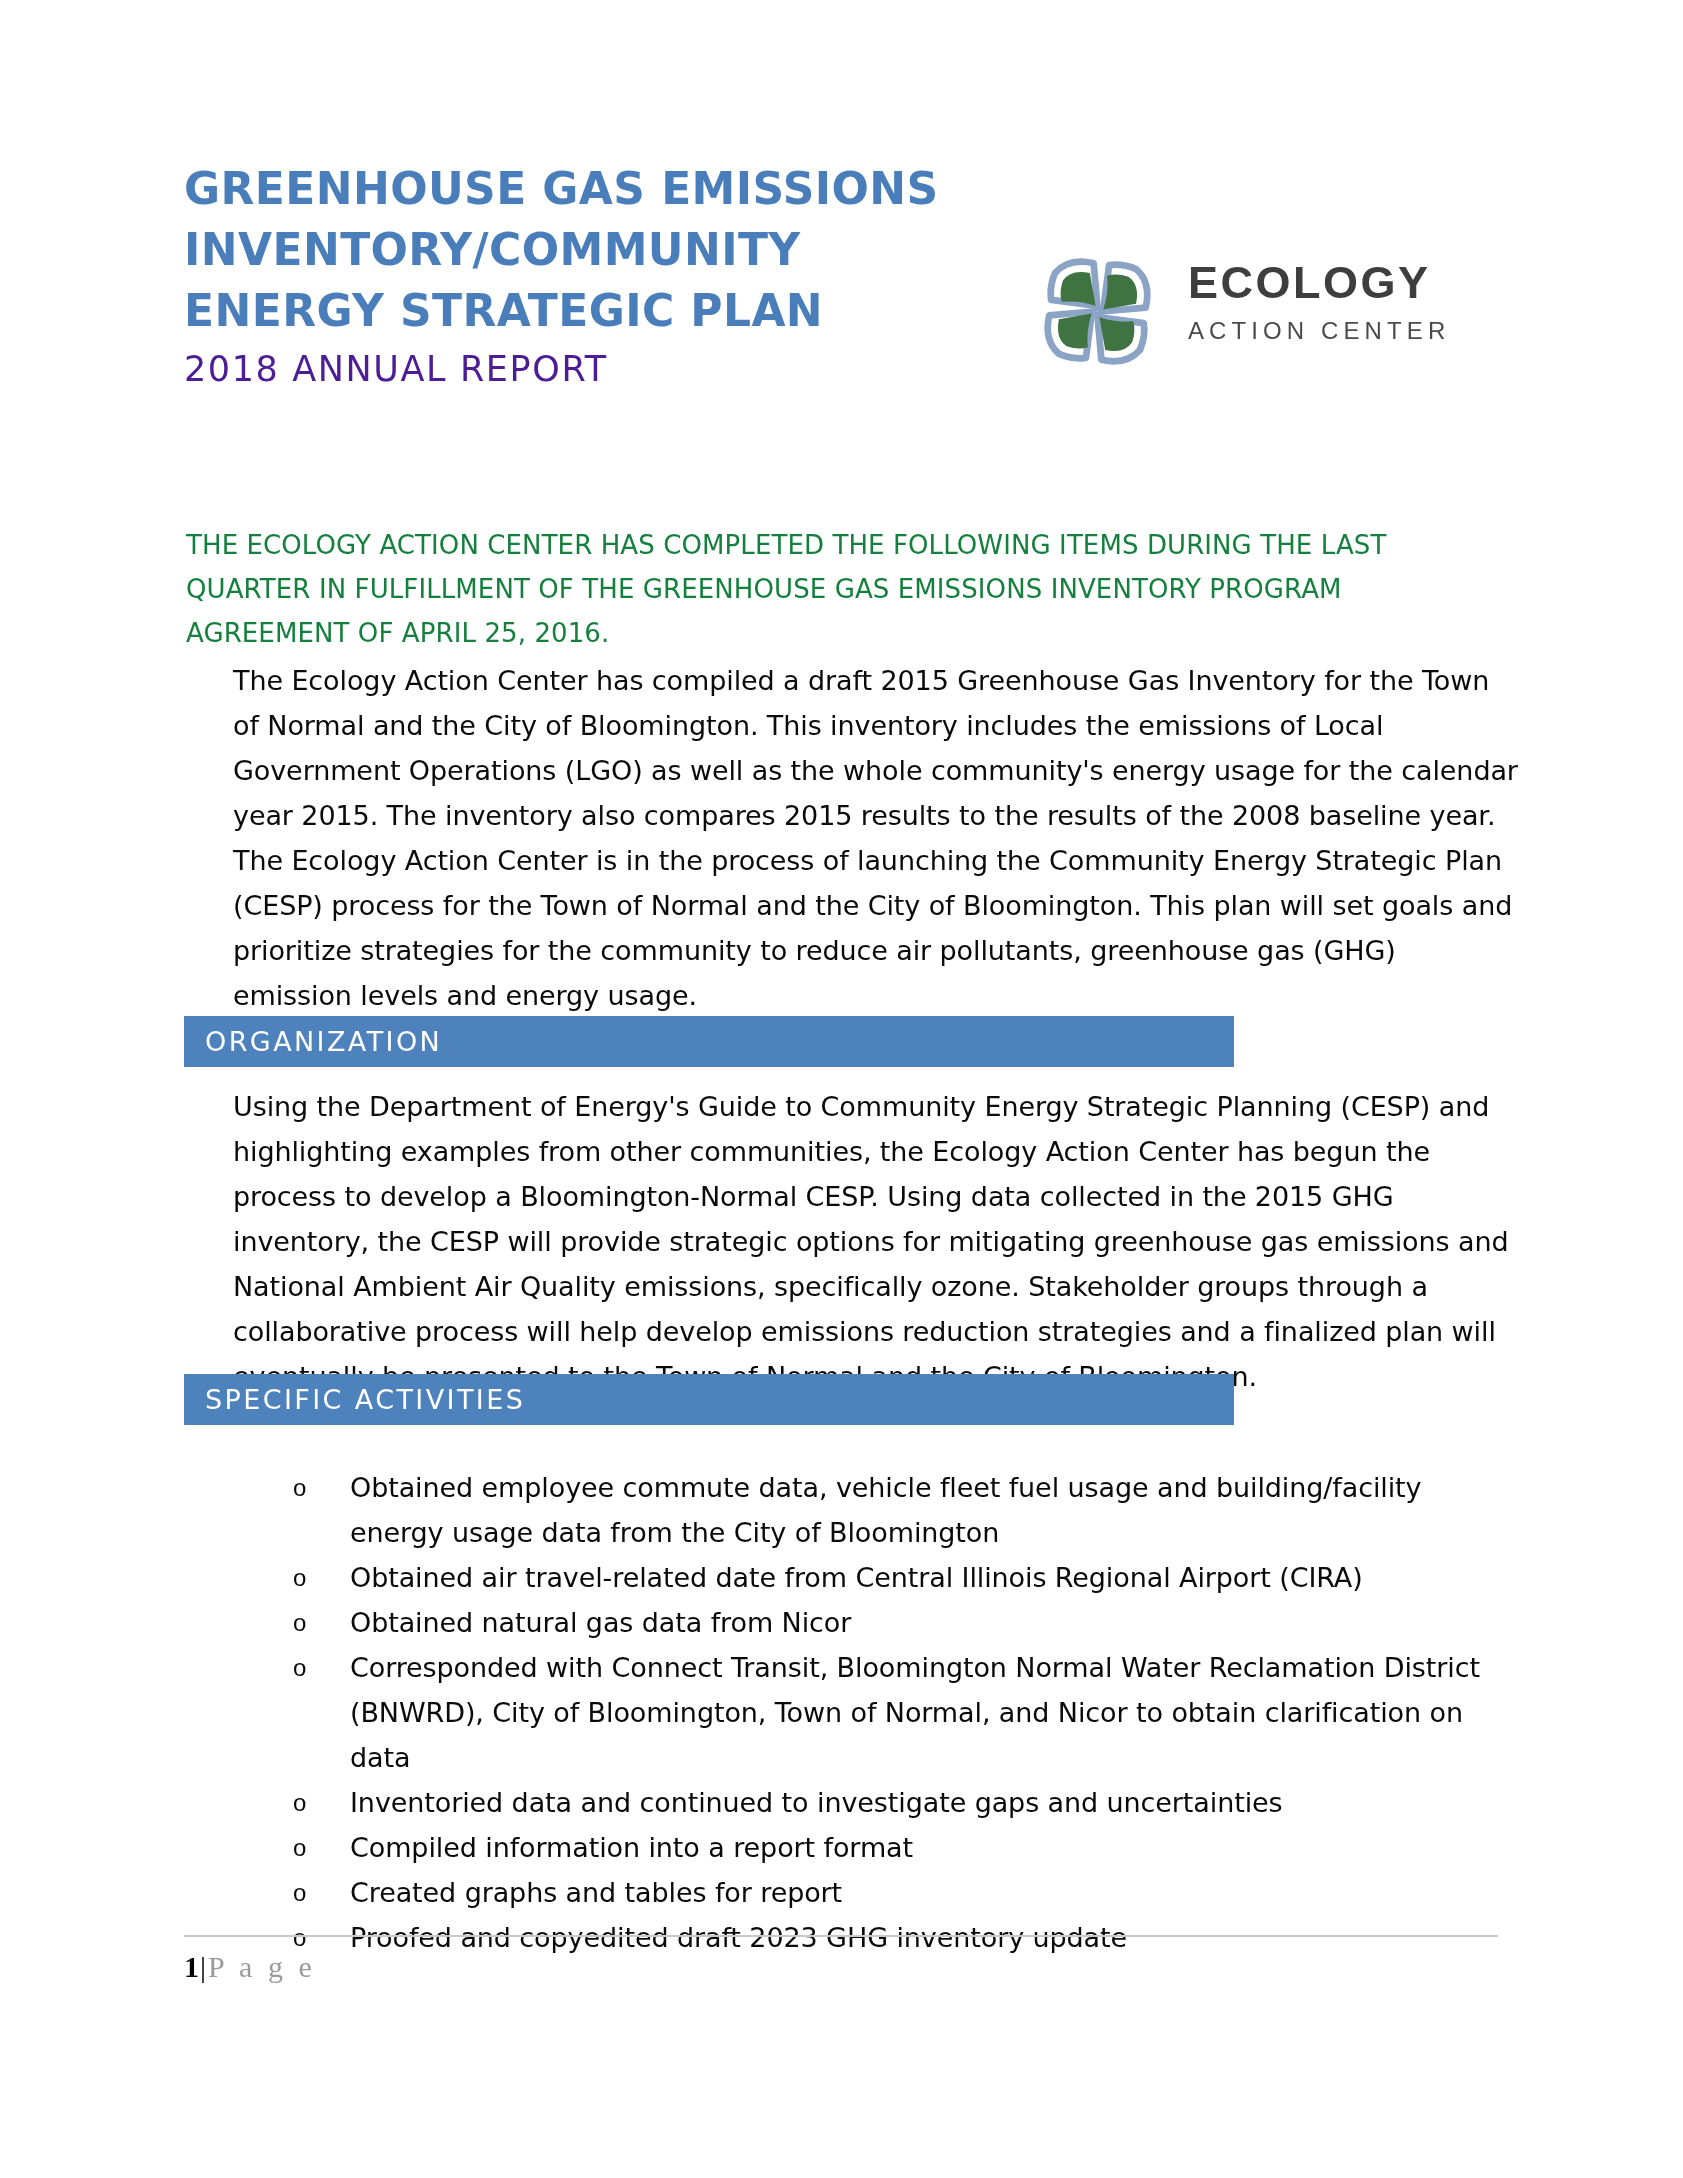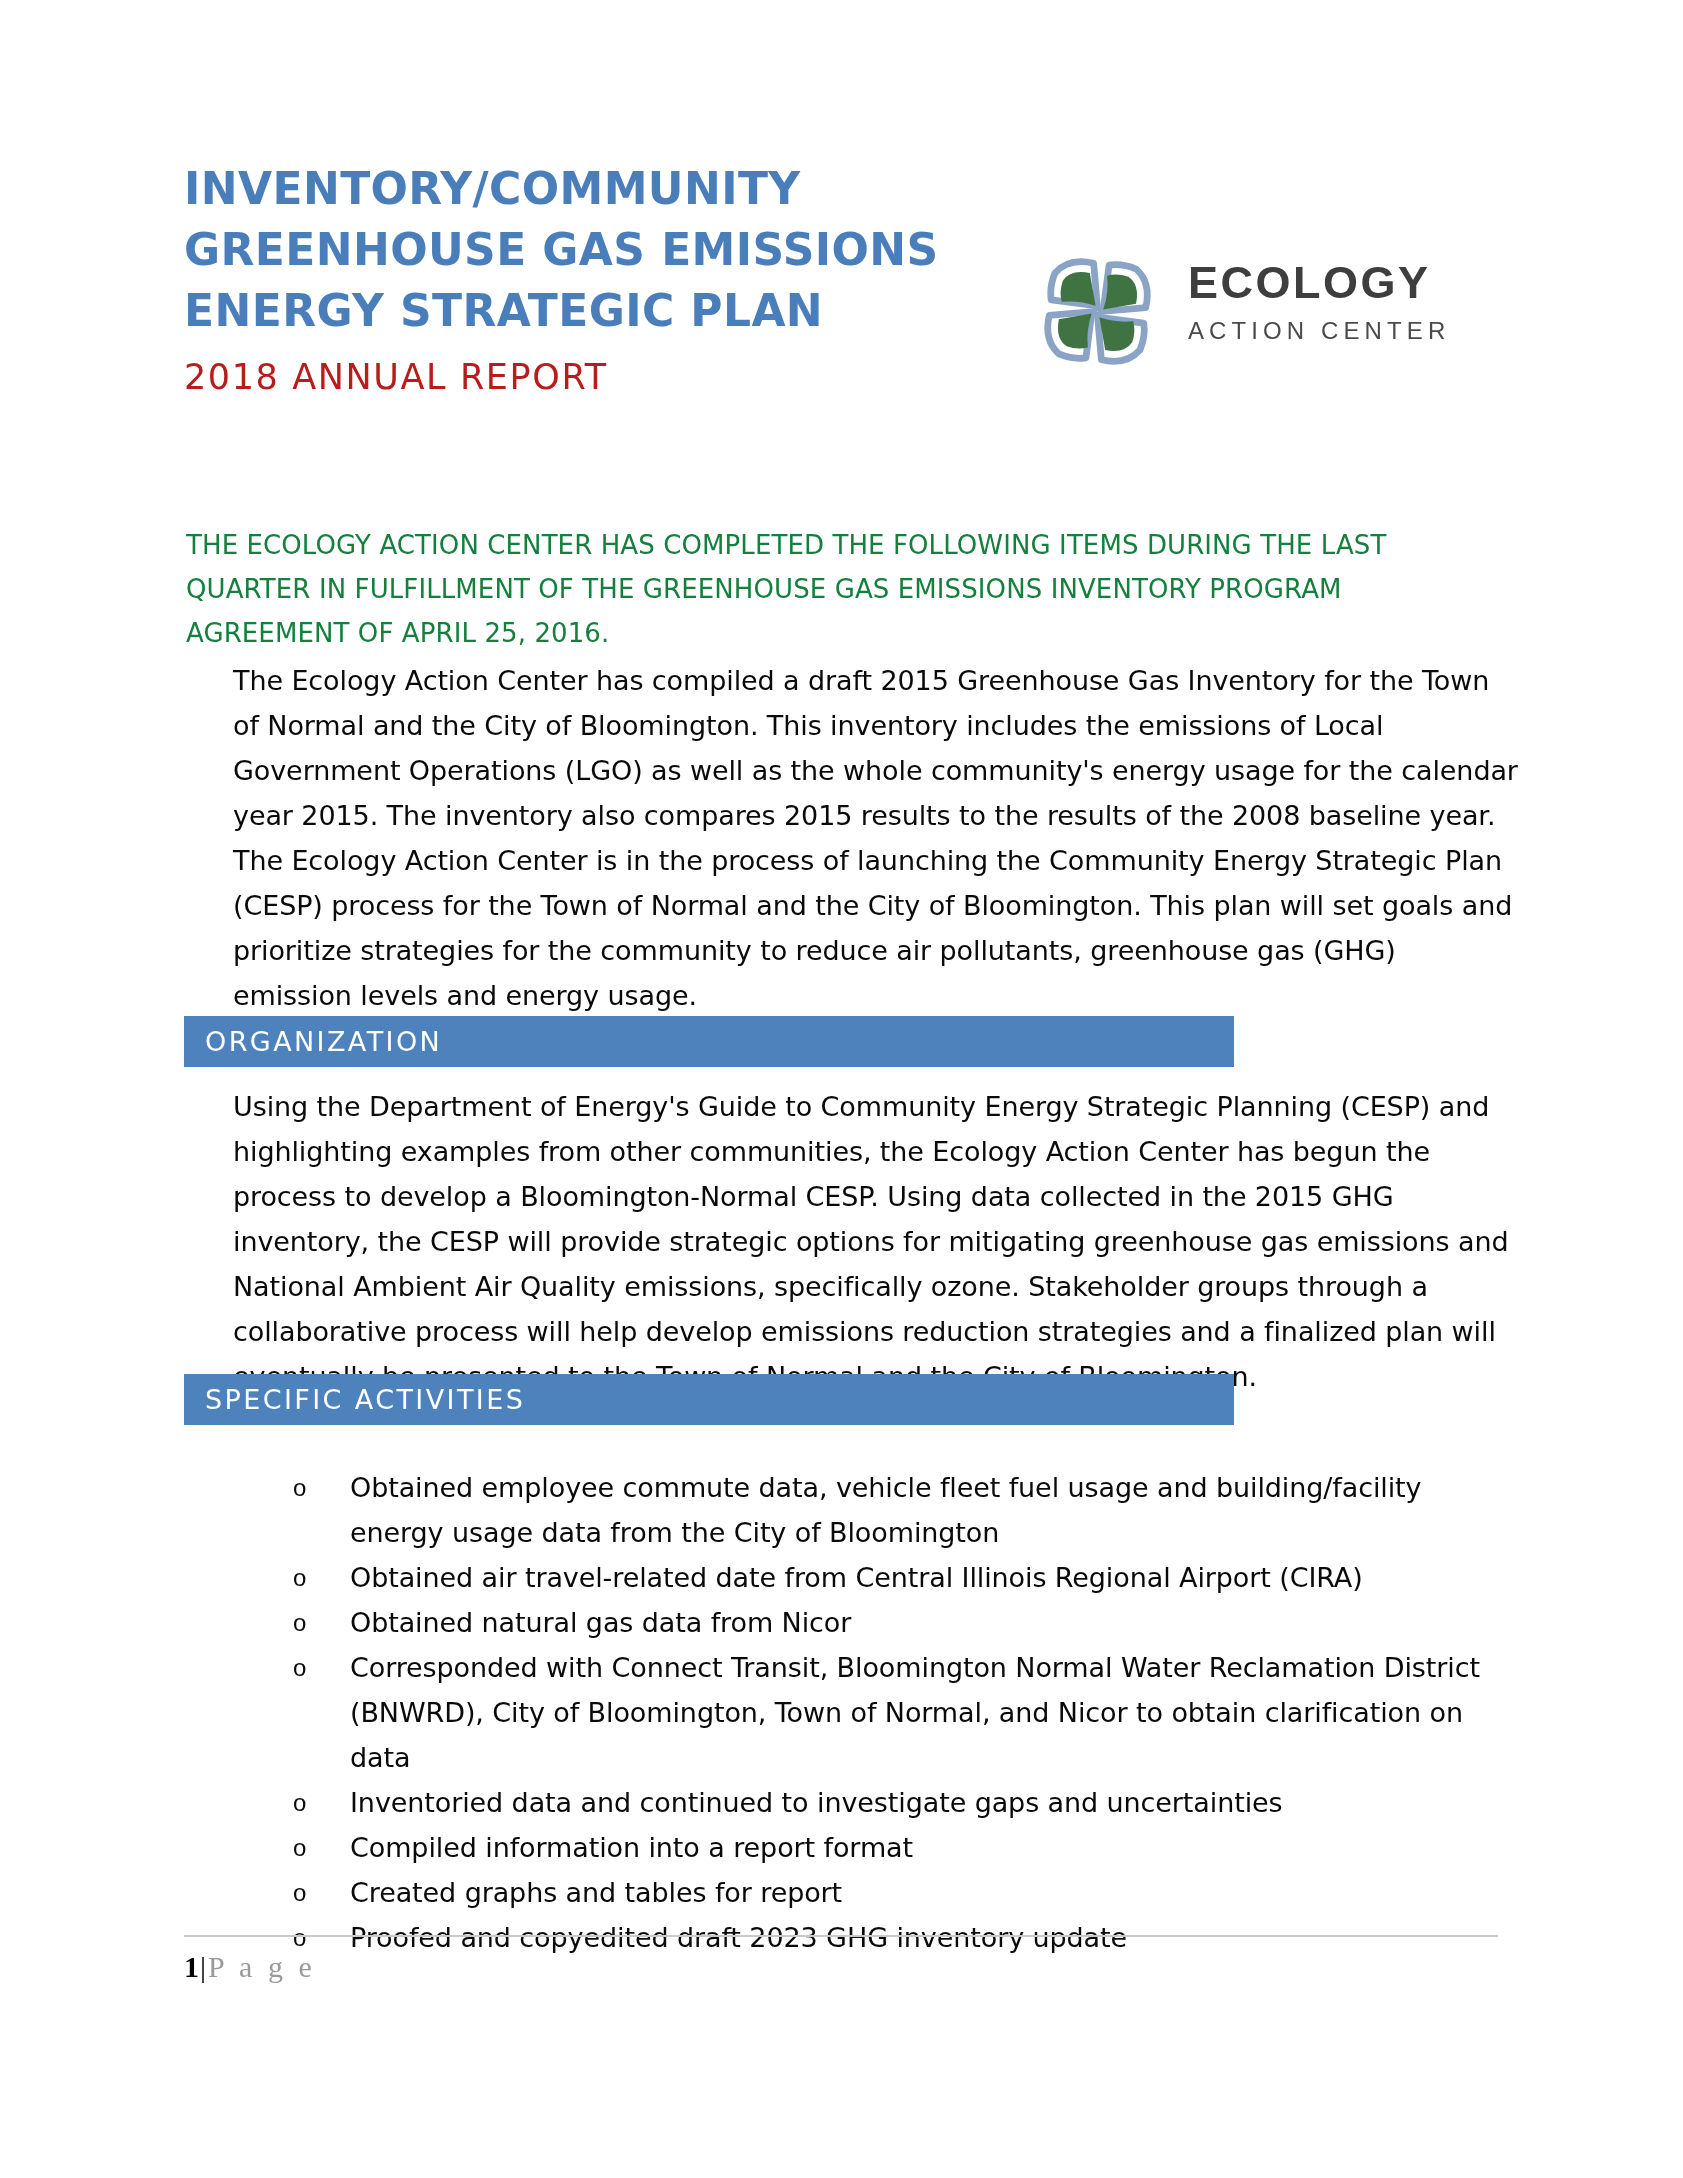--- a/index.html
+++ b/index.html
@@ -39,23 +39,23 @@
     color: #4a7ebb;
     letter-spacing: 0.4px;
     white-space: nowrap;
   }
 
   .subtitle-line {
     font-family: "DejaVu Sans", sans-serif;
     font-weight: 400;
     font-size: 35px;
     line-height: 57px;
-    color: #b91c1c;
+    color: #4c1d95;
     letter-spacing: 1.6px;
-    margin-top: 8px;
+    margin-top: 0;
   }
 
   
   .logo {
     position: absolute;
     left: 1030px;
     top: 246px;
     width: 426px;
     height: 129px;
   }
@@ -208,22 +208,22 @@
     color: #000000;
     letter-spacing: 2px;
   }
 </style>
 </head>
 <body>
 
 <div class="page">
 
   <div class="title-block">
+    <div class="title-line">GREENHOUSE GAS EMISSIONS</div>
     <div class="title-line">INVENTORY/COMMUNITY</div>
-    <div class="title-line">GREENHOUSE GAS EMISSIONS</div>
     <div class="title-line">ENERGY STRATEGIC PLAN</div>
     <div class="subtitle-line">2018 ANNUAL REPORT</div>
   </div>
 
   <div class="logo">
     <svg class="logo-mark" viewBox="0 0 140 140">
 
       <g fill="none" stroke="#8ba3c4" stroke-width="7" stroke-linejoin="round">
         <path d="M70 66 L66 20 Q40 14 26 30 Q20 44 22 58 L68 64 Z"></path>
         <path d="M74 70 L120 66 Q126 40 110 26 Q96 20 82 22 L76 68 Z"></path>

